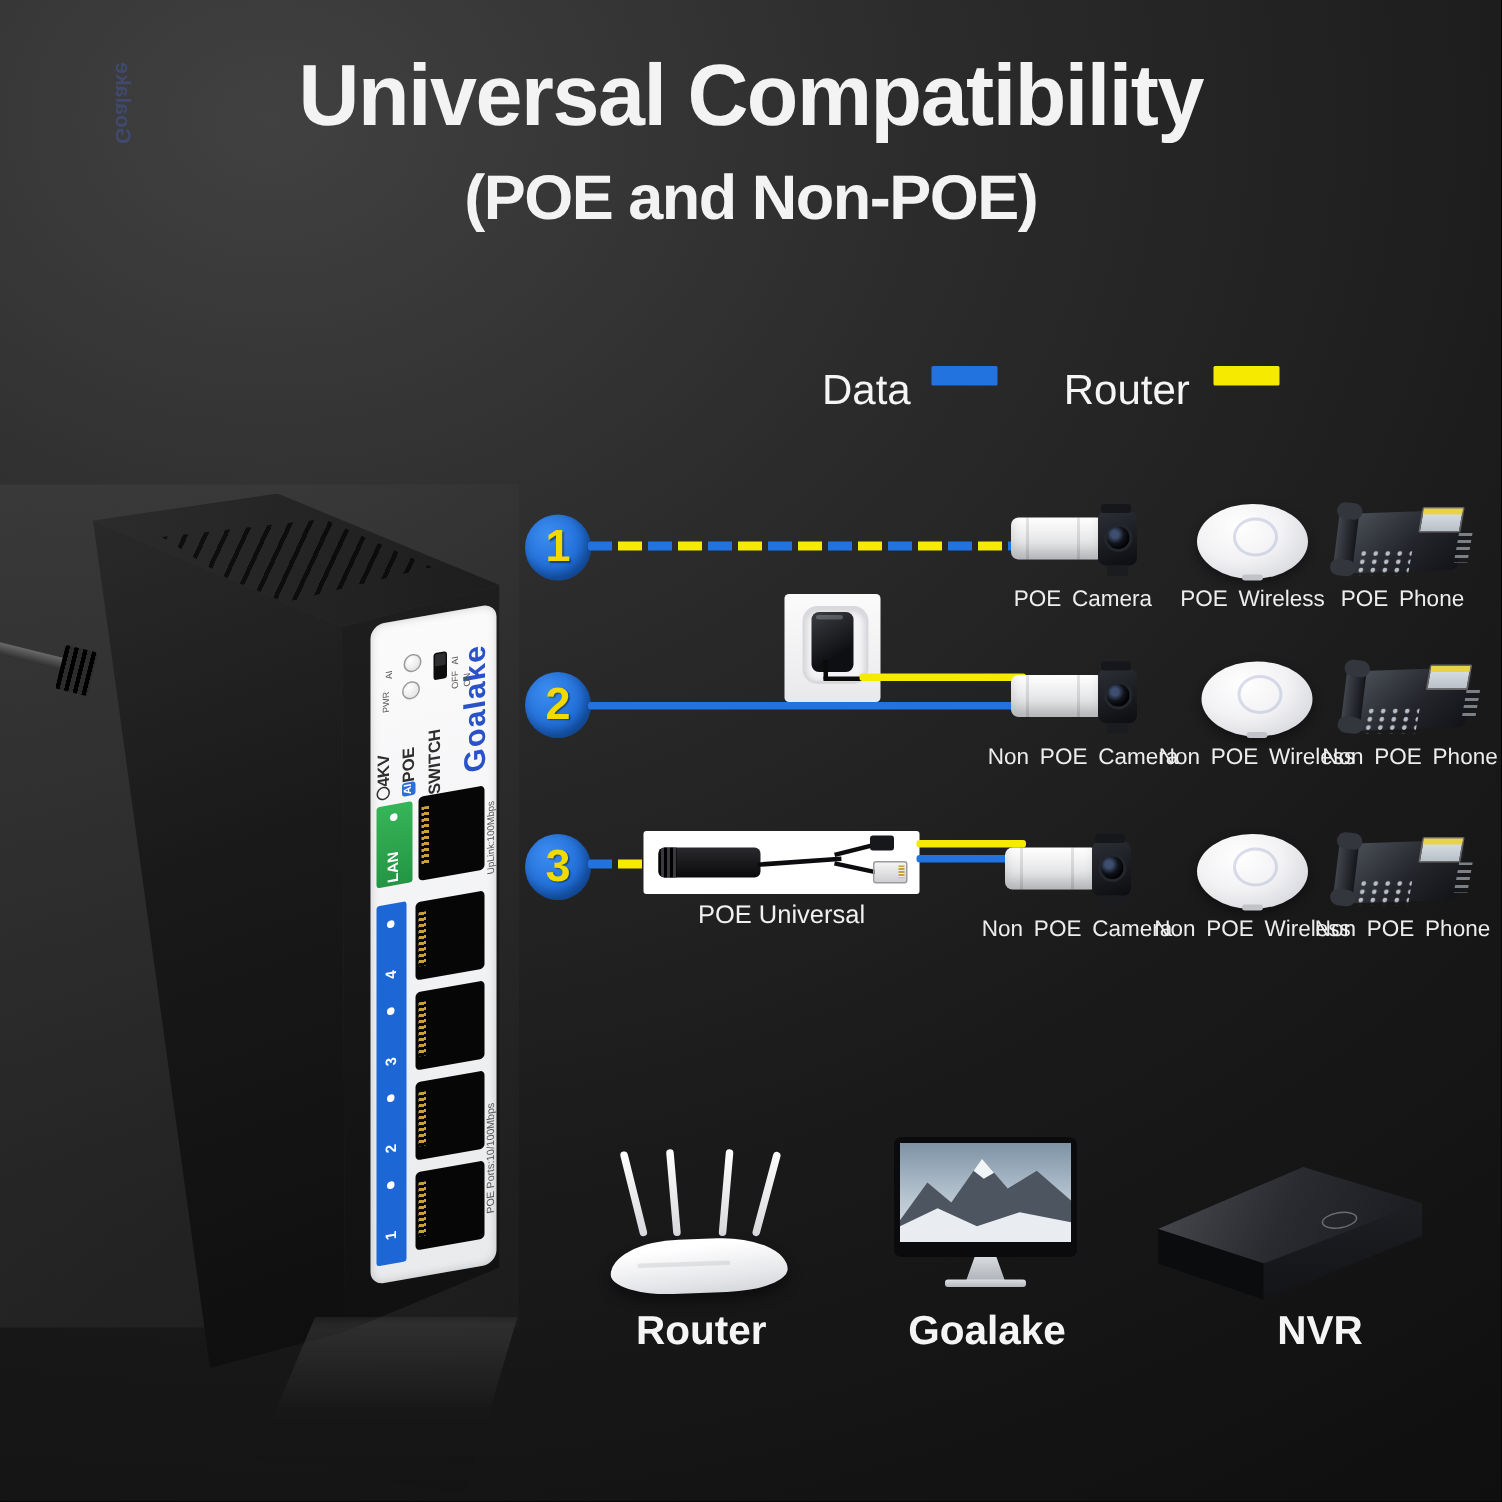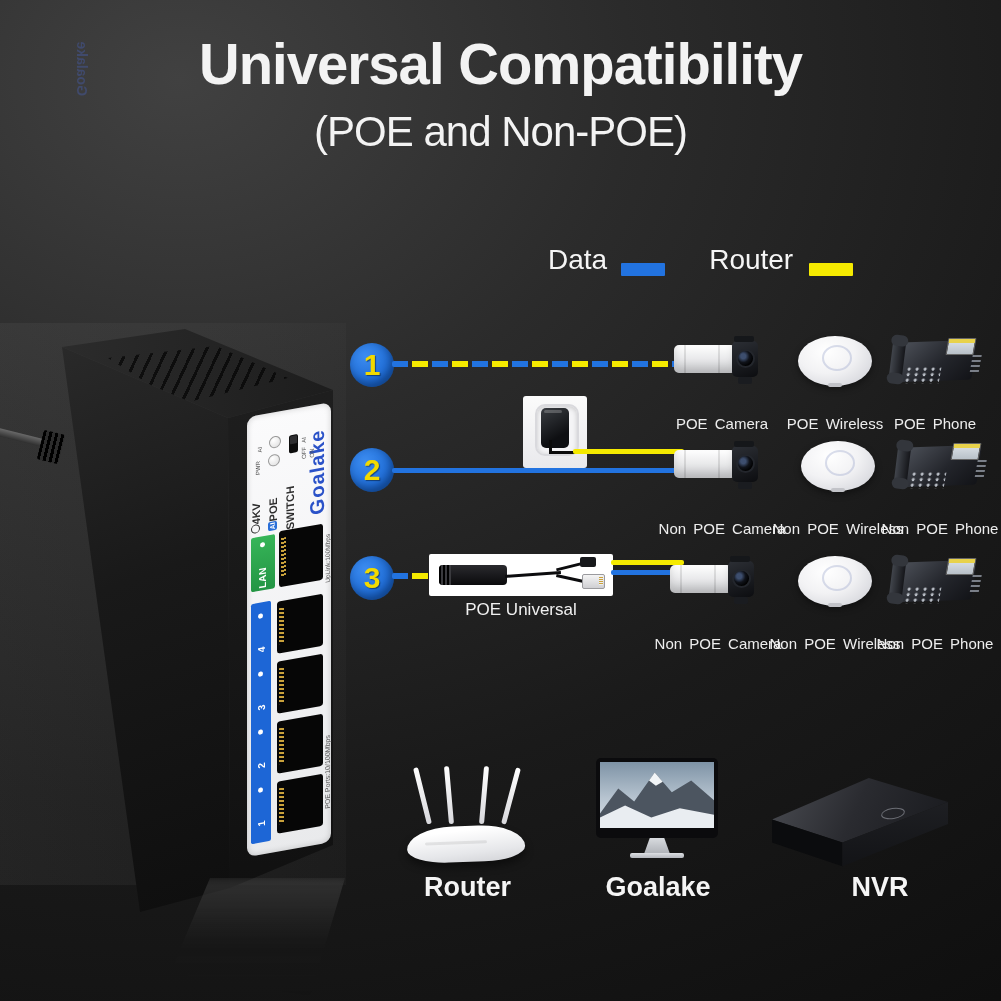--- a/index.html
+++ b/index.html
@@ -4,45 +4,45 @@
 <style>
   html,body{margin:0;padding:0;background:#000;}
   .stage{position:relative;width:1001px;height:1001px;overflow:hidden;
     font-family:"Liberation Sans",sans-serif;
     background:radial-gradient(150% 120% at 18% 8%, #414141 0%, #2b2b2b 30%, #1a1a1a 60%, #0d0d0d 100%);}
 
   
   .title{position:absolute;top:30px;left:0;width:100%;text-align:center;color:#f3f3f3;
     font-size:58px;font-weight:800;letter-spacing:-1px;transform:scaleX(0.97);}
   .subtitle{position:absolute;top:108px;left:0;width:100%;text-align:center;color:#f3f3f3;
-    font-size:42px;font-weight:400;letter-spacing:-1px;}
-
-  
-  .legend{position:absolute;left:548px;top:244px;display:flex;align-items:flex-end;}
+    font-size:42px;font-weight:700;letter-spacing:-1px;}
+
+  
+  .legend{position:absolute;left:548px;top:244px;display:flex;align-items:flex-start;}
   .legend-label{font-size:28px;color:#f5f5f5;}
   .bar{width:44px;height:13px;border-radius:1px;}
   .bar-data{background:#2273e0;margin-left:14px;}
   .legend-power{margin-left:44px;}
   .bar-power{background:#f5ea00;margin-left:16px;}
 
   
   .row-circle{position:absolute;width:44px;height:44px;border-radius:50%;
     background:radial-gradient(circle at 35% 30%, #3c8cf0 0%, #1a67d2 70%);
     box-shadow:inset -3px -4px 8px rgba(0,0,0,0.35);
     color:#f2da00;font-size:30px;font-weight:bold;display:flex;align-items:center;justify-content:center;
     text-shadow:1px 1px 1px rgba(0,0,0,0.45);}
   .mixline{position:absolute;height:6px;border-radius:2px;
     background:repeating-linear-gradient(90deg,#2273e0 0 16px,rgba(0,0,0,0) 16px 20px,#f5ea00 20px 36px,rgba(0,0,0,0) 36px 40px);}
   .blueline{position:absolute;height:5px;background:#2273e0;border-radius:2px;}
   .yellowline{position:absolute;height:5px;background:#f5ea00;border-radius:2px;}
 
   .device{position:absolute;width:100px;}
   .art{position:relative;width:100px;height:56px;}
   .dev-label{display:flex;justify-content:center;margin-top:2px;}
-  .dev-label span{white-space:nowrap;font-size:15px;color:#ededed;word-spacing:3px;margin-top:24px;}
+  .dev-label span{white-space:nowrap;font-size:15px;color:#ededed;word-spacing:3px;}
 
   
   .cam-body{position:absolute;left:2px;top:12px;width:60px;height:28px;
     background:linear-gradient(180deg,#ffffff,#d2d3d6);border-radius:5px 3px 3px 5px;
     box-shadow:inset 0 -6px 8px rgba(0,0,0,0.14);}
   .cam-body::before{content:"";position:absolute;left:10px;top:0;width:2px;height:100%;background:rgba(0,0,0,0.10);}
   .cam-body::after{content:"";position:absolute;left:44px;top:0;width:2px;height:100%;background:rgba(0,0,0,0.10);}
   .cam-lens{position:absolute;left:60px;top:8px;width:26px;height:36px;
     background:linear-gradient(160deg,#2c2f35,#0c0d10);border-radius:5px;}
   .cam-lens::before{content:"";position:absolute;left:4px;top:8px;width:15px;height:15px;border-radius:50%;

